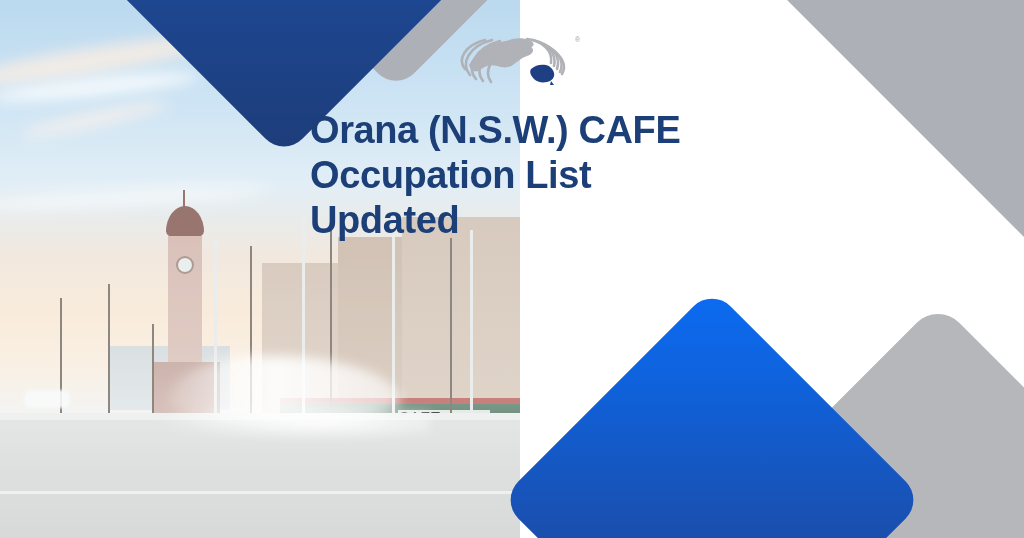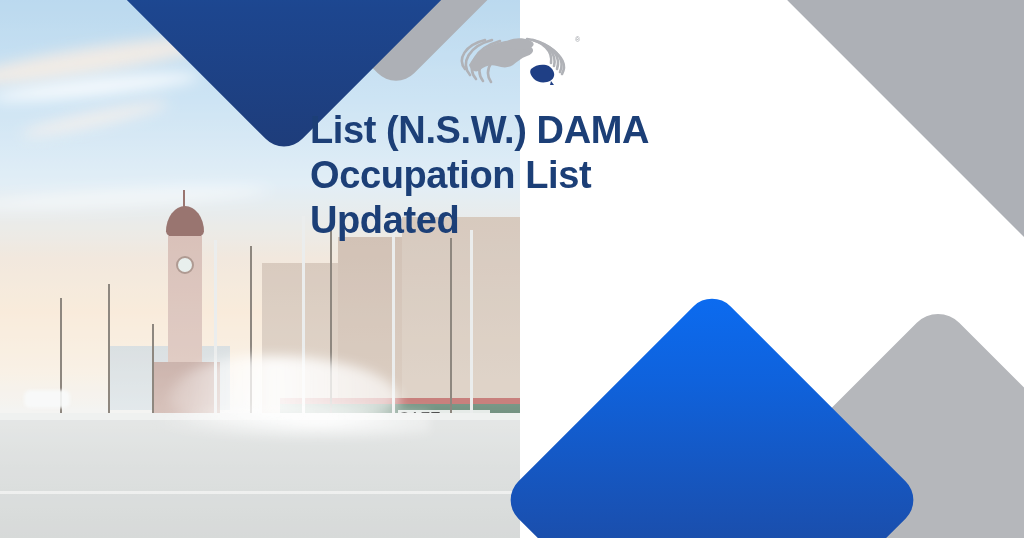--- a/index.html
+++ b/index.html
@@ -321,17 +321,17 @@
       <path d="M84,40 C88,36 94,35 99,36 C103,37 106,40 107,44
                C108,48 105,52 100,53 C95,54 90,53 87,50
                C84,47 82,43 84,40 Z" fill="#1f3f85"></path>
       <path d="M104,52 L107,56 L103,56 Z" fill="#1f3f85"></path>
 
       <text x="128" y="13" font-family="Liberation Sans, sans-serif" font-size="7" fill="#9a9da3">®</text>
     </g>
   </svg>
 
   
-  <h1 id="headline">List (N.S.W.) DAMA
+  <h1 id="headline">Orana (N.S.W.) CAFE
 Occupation List
 Updated</h1>
 
 </div>
 
 </body></html>

